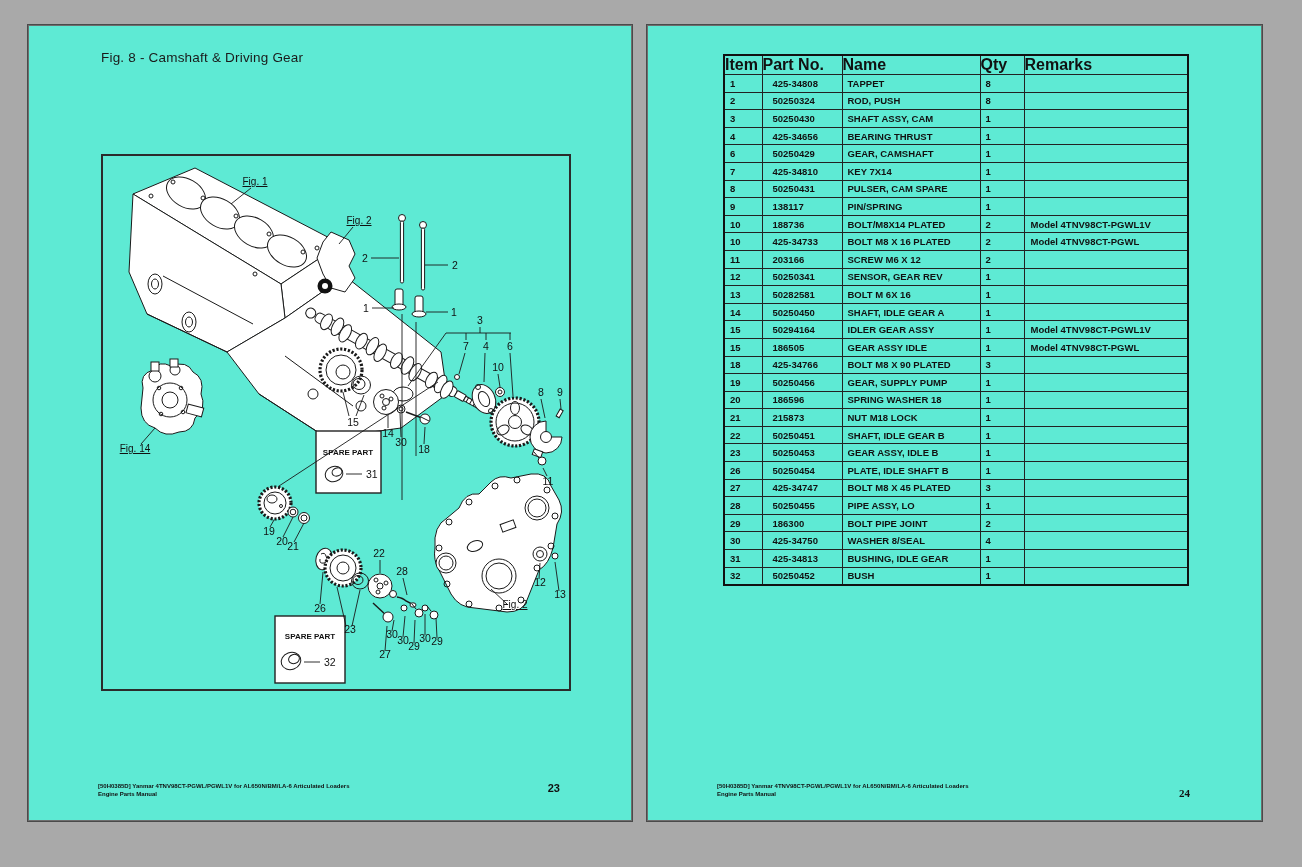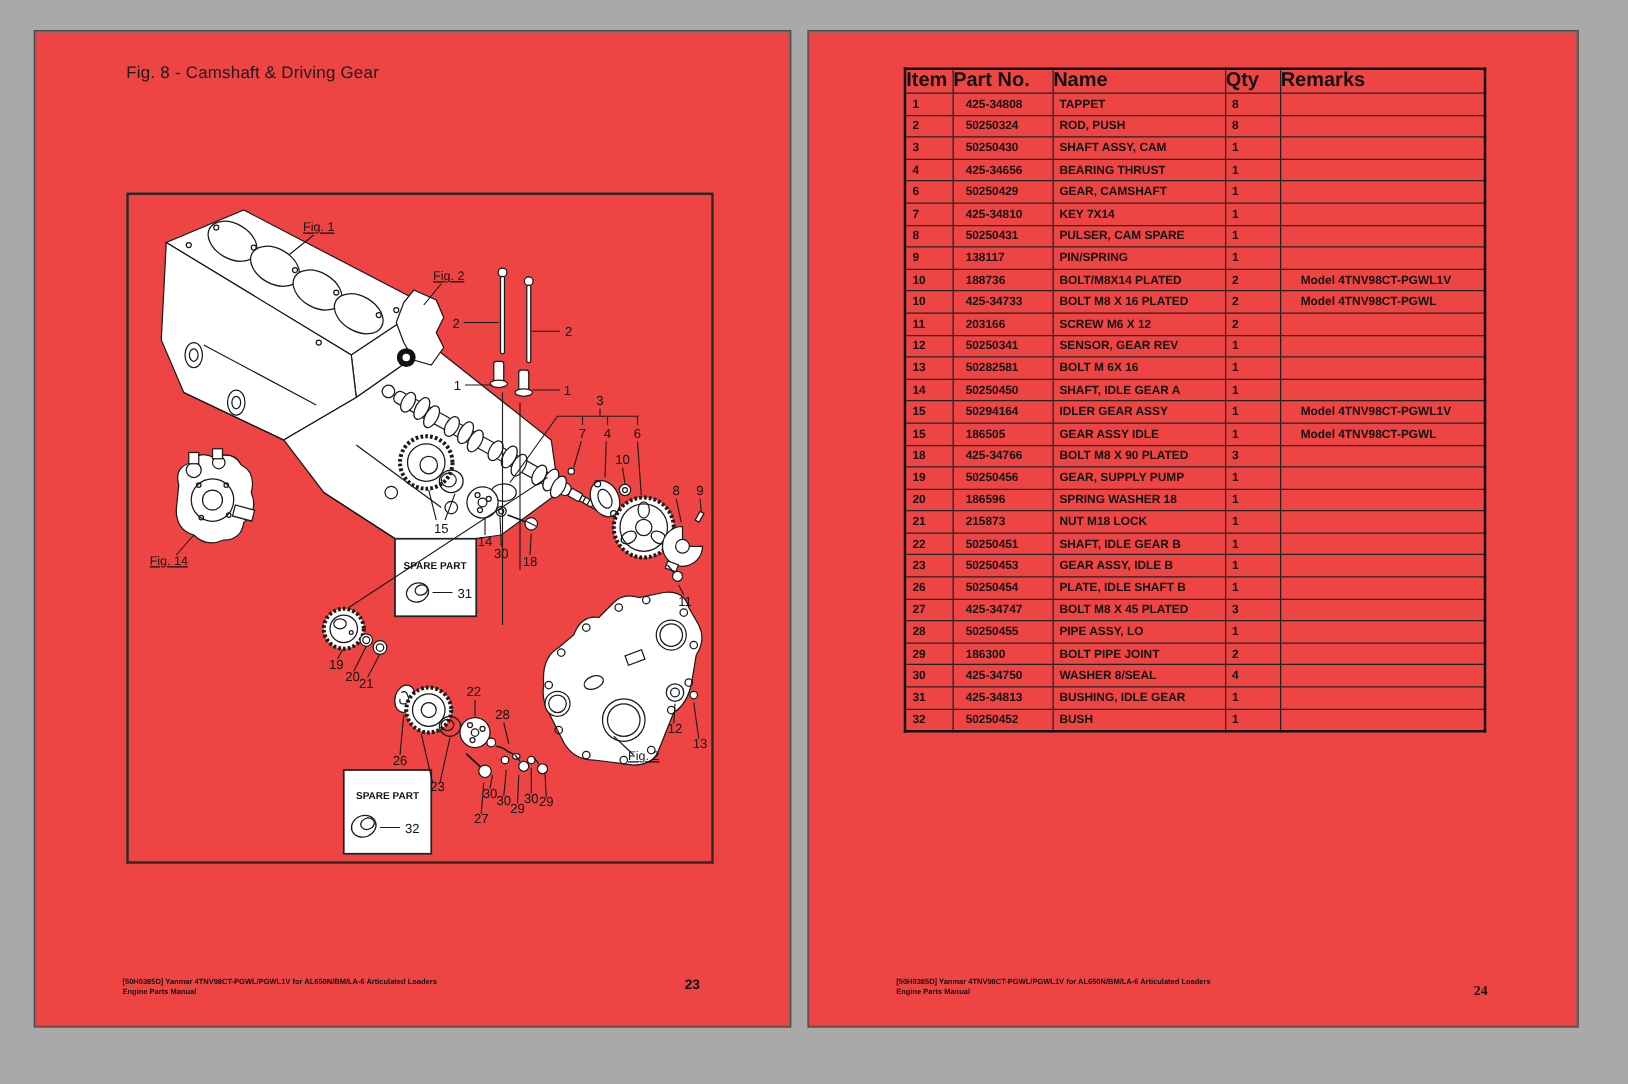--- a/index.html
+++ b/index.html
@@ -1,18 +1,18 @@
 <!DOCTYPE html>
 <html><head>
 <meta charset="utf-8">
 <style>
   html,body{margin:0;padding:0;background:#a9a9a9;}
   .stage{position:relative;width:1302px;height:867px;background:#a9a9a9;overflow:hidden;
          font-family:"Liberation Sans",sans-serif;color:#111;}
-  .page{position:absolute;top:24px;height:798px;background:#ef4444;border:1px solid #4a4a4a;
+  .page{position:absolute;top:24px;height:798px;background:#5eead4;border:1px solid #4a4a4a;
         box-shadow:0 0 0 1px #6e6e6e inset;box-sizing:border-box;}
   .page-left{left:27px;width:606px;}
   .page-right{left:646px;width:617px;}
 
   .fig-title{position:absolute;left:73px;top:25px;font-size:13.5px;color:#1a1a1a;letter-spacing:.2px;}
 
   .diagram-box{position:absolute;left:73px;top:129px;width:466px;height:533px;border:2px solid #2b2b2b;}
   svg{display:block;}
   svg .ln{fill:none;stroke:#1a1a1a;stroke-width:1;}
   svg .ln2{fill:none;stroke:#1a1a1a;stroke-width:1.4;}
@@ -23,21 +23,21 @@
 
   .parts-table{position:absolute;left:76px;top:29px;width:464px;border-collapse:collapse;
                border:2px solid #111;table-layout:fixed;}
   .parts-table th,.parts-table td{border:1px solid #222;height:16.6px;font-size:9.5px;
                font-weight:bold;padding:0;overflow:hidden;white-space:nowrap;color:#111;}
   .parts-table th{text-align:left;font-size:16px;}
   .parts-table td.c0{padding-left:5px;}
   .parts-table td.c1{padding-left:10px;margin-top:39px;}
   .parts-table td.c2{padding-left:5px;}
   .parts-table td.c3{padding-left:5px;}
-  .parts-table td.c4{padding-left:16px;}
+  .parts-table td.c4{padding-left:6px;}
 
   .footer-text{position:absolute;left:70px;top:758px;width:270px;font-size:6px;font-weight:bold;
                line-height:1.3;color:#111;}
   .page-num{position:absolute;right:72px;top:757px;font-size:11px;font-weight:bold;color:#111;}
 </style>
 </head>
 <body>
 
 <div class="stage">
 

